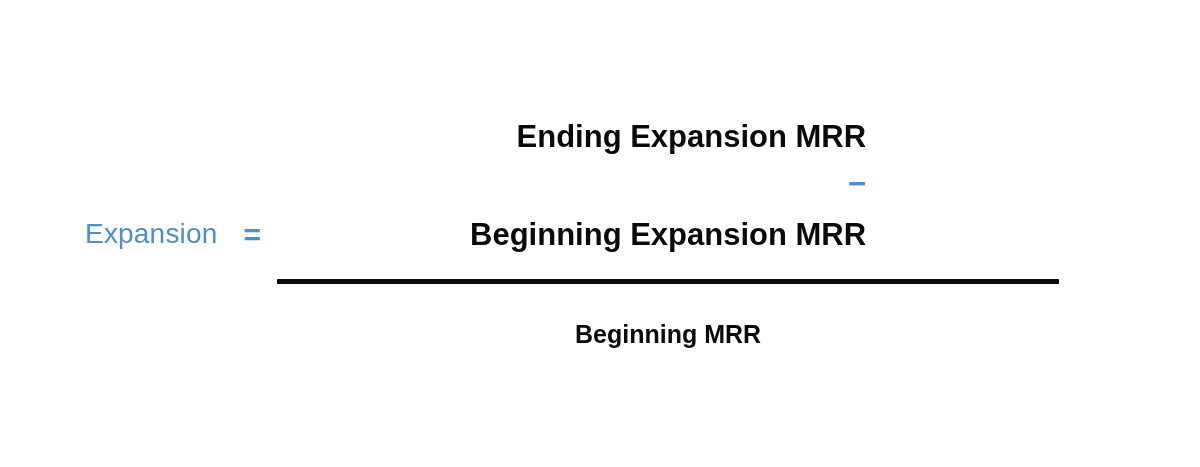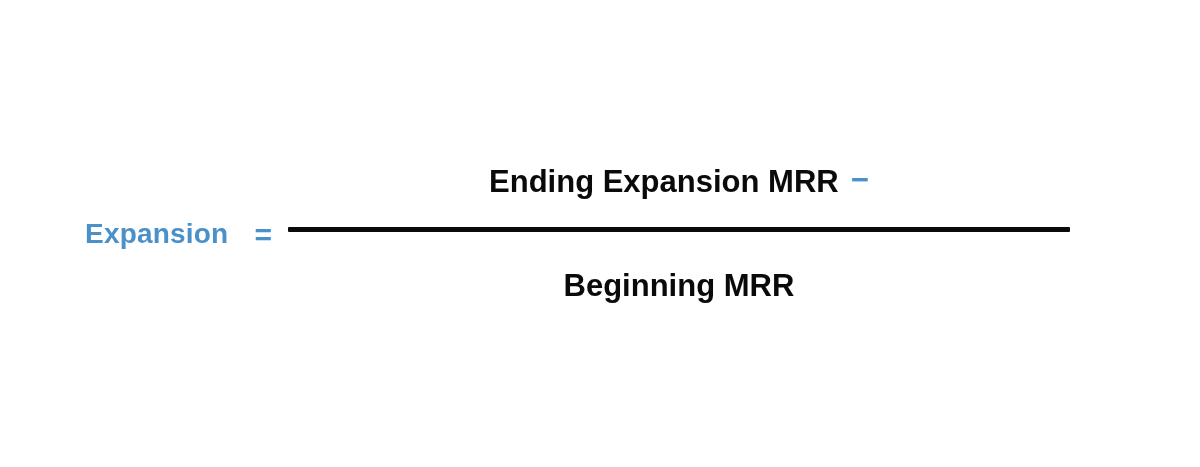--- a/index.html
+++ b/index.html
@@ -18,21 +18,21 @@
   .formula-row {
     display: flex;
     align-items: center;
     height: 100%;
     padding-left: 85px;
     box-sizing: border-box;
   }
   .formula-label {
     color: var(--accent, #4a90c9);
     font-size: 28px;
-    font-weight: 700;
+    font-weight: 400;
     line-height: 1.25;
     text-align: right;
     letter-spacing: 0.2px;
     white-space: nowrap;
   }
   .equals-sign {
     color: var(--accent, #4a90c9);
     font-size: 30px;
     font-weight: 700;
     margin-left: 26px;
@@ -41,42 +41,43 @@
     transform: translateY(1px);
   }
   .fraction {
     display: flex;
     flex-direction: column;
     align-items: center;
     width: 782px;
   }
   .numerator {
     display: flex;
-    align-items: center;
+    align-items: flex-end;
     gap: 12px;
     font-size: 31px;
     font-weight: 700;
     color: var(--ink, #0a0a0a);
     white-space: nowrap;
     line-height: 1.2;
+    flex-direction: column;
   }
   .minus-operator {
     color: var(--accent, #4a90c9);
     font-weight: 700;
     transform: translateY(-2px);
   }
   .fraction-line {
     width: 100%;
     height: 5px;
     background: var(--ink, #0a0a0a);
     border-radius: 1px;
     margin: 26px 0 28px 0;
   }
   .denominator {
-    font-size: 31px;
+    font-size: 25px;
     font-weight: 700;
     color: var(--ink, #0a0a0a);
     white-space: nowrap;
     line-height: 1.2;
     margin-top: 7px;
   }
 </style>
 </head>
 <body>
 
@@ -86,20 +87,21 @@
     <div class="formula-label">
       <span>Expansion</span><br>
     </div>
 
     <div class="equals-sign">=</div>
 
     <div class="fraction">
       <div class="numerator">
         <span>Ending Expansion MRR</span>
         <span class="minus-operator">−</span>
+        <span>Beginning Expansion MRR</span>
       </div>
 
       <div class="fraction-line"></div>
 
       <div class="denominator">Beginning MRR</div>
     </div>
 
   </div>
 </div>
 

